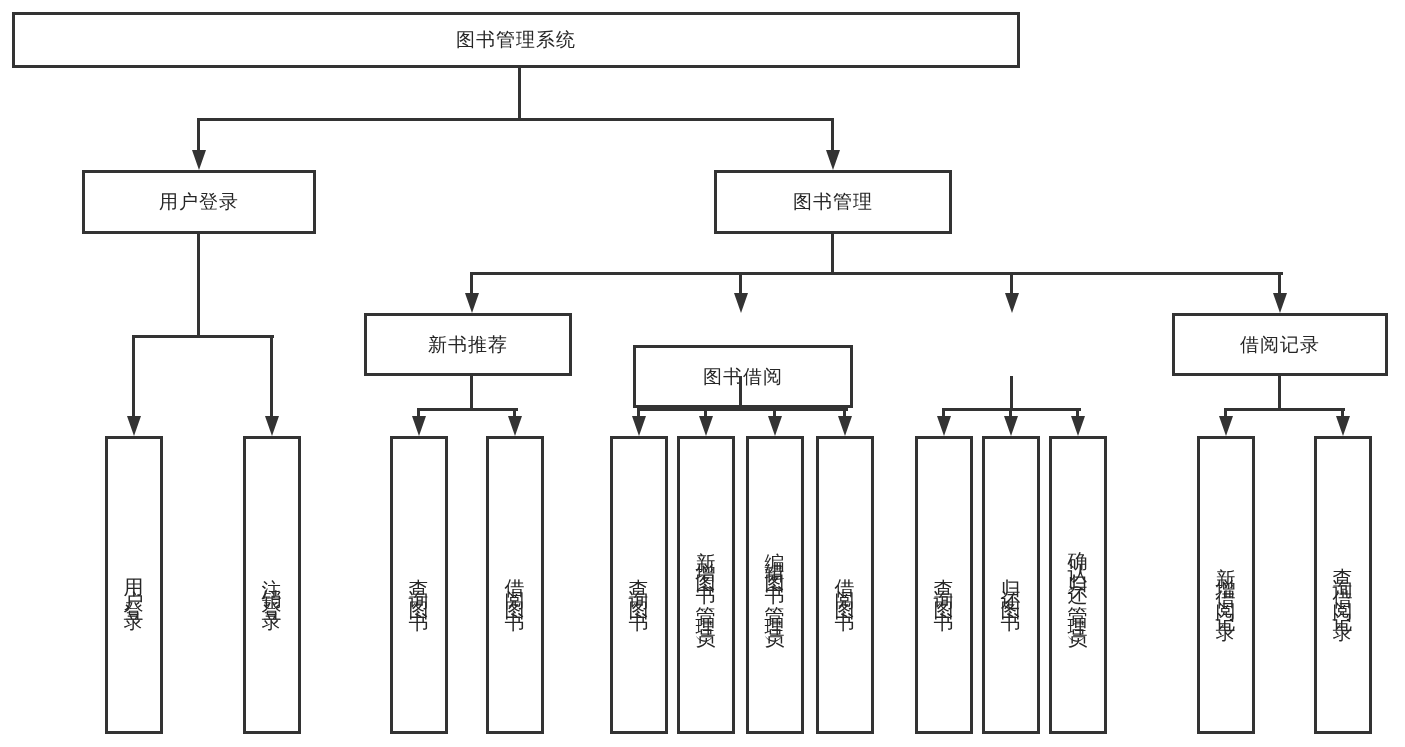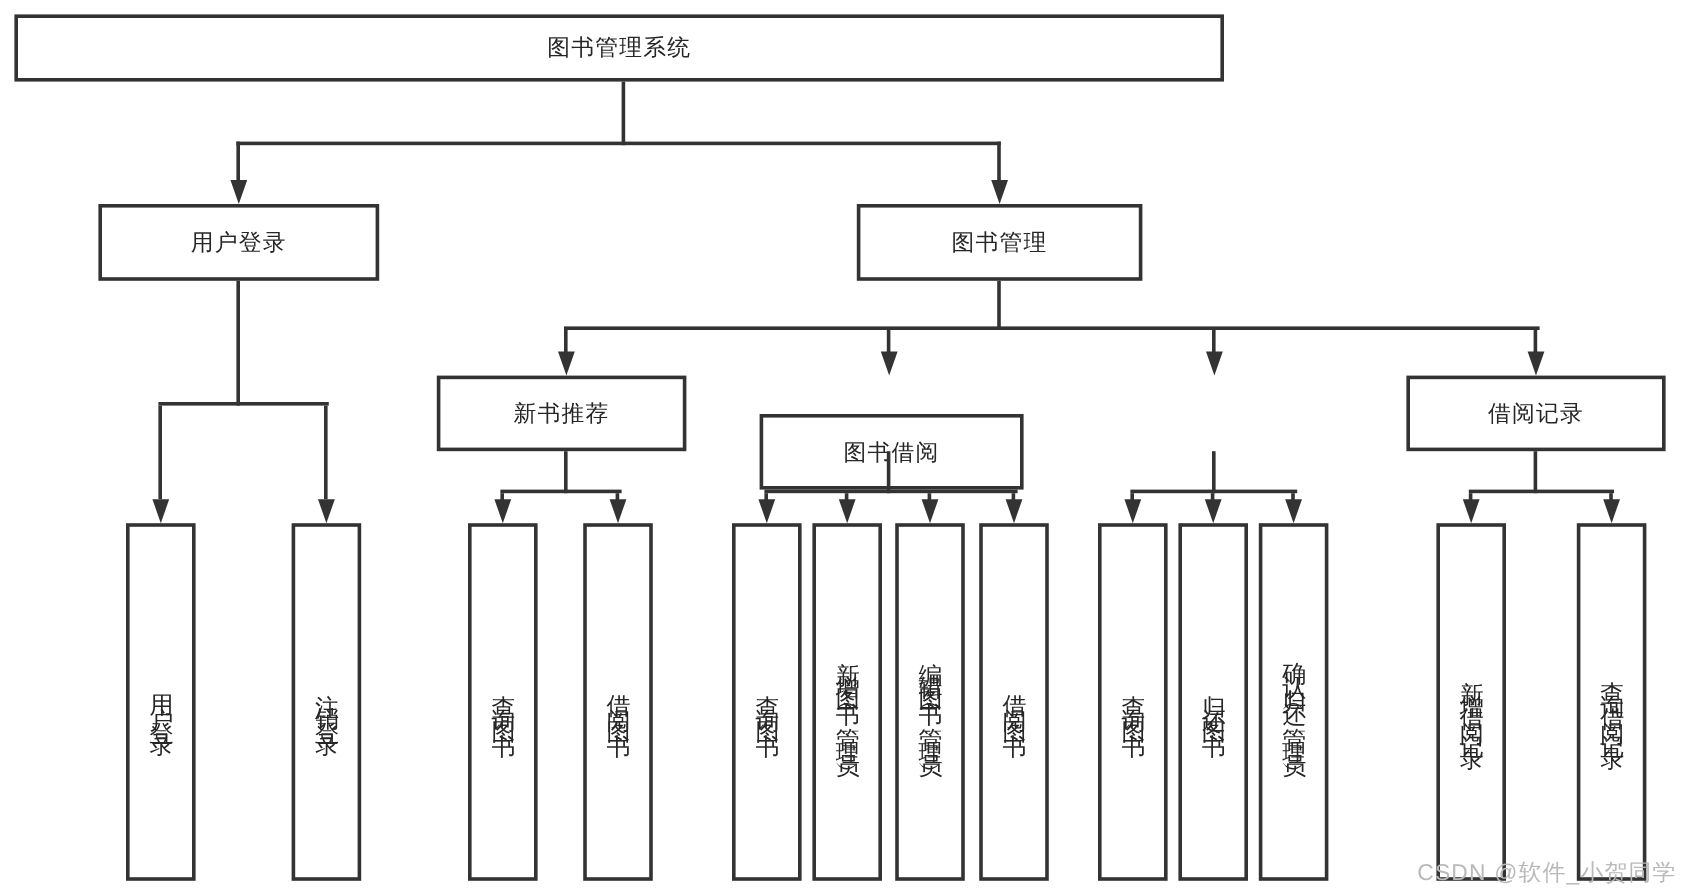--- a/index.html
+++ b/index.html
@@ -177,15 +177,14 @@
   <div class="vl" style="left:1076px;top:411px;height:6px;"></div>
   <div class="arr" style="left:1071px;top:416px;"></div>
 
   <div class="vl" style="left:1278px;top:376px;height:35px;"></div>
   <div class="hl" style="left:1224px;top:408px;width:121px;"></div>
   <div class="vl" style="left:1224px;top:411px;height:6px;"></div>
   <div class="arr" style="left:1219px;top:416px;"></div>
   <div class="vl" style="left:1341px;top:411px;height:6px;"></div>
   <div class="arr" style="left:1336px;top:416px;"></div>
 
-  <div class="watermark">CSDN @软件_小贺同学</div>
 
 </div>
 
 </body></html>

